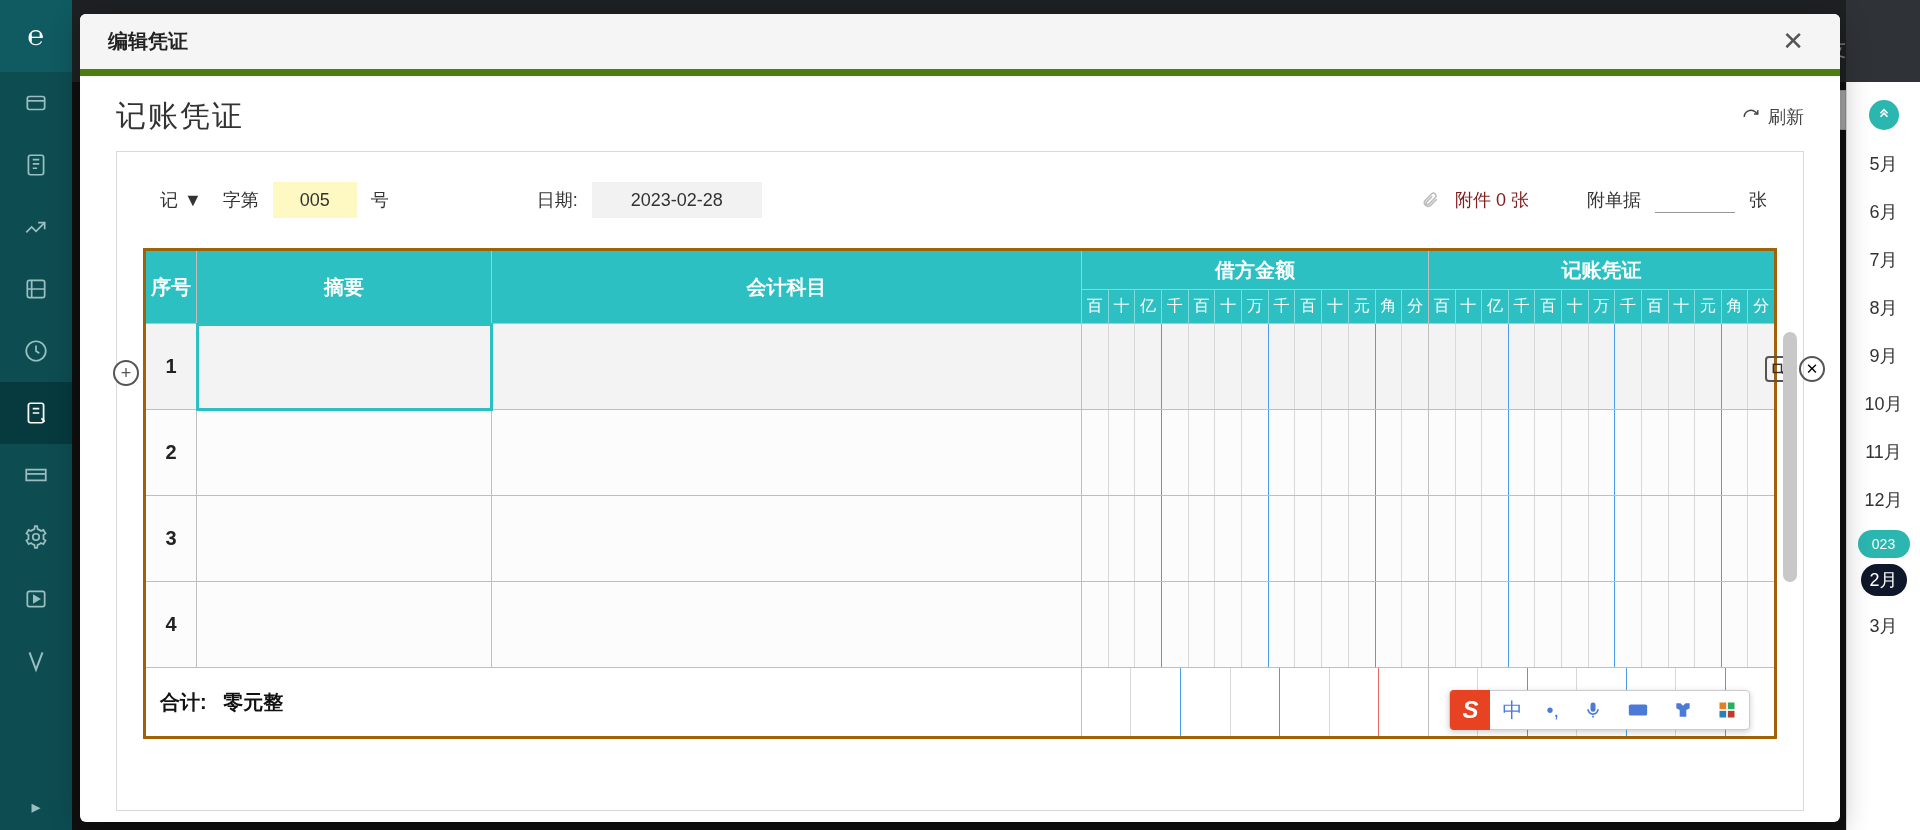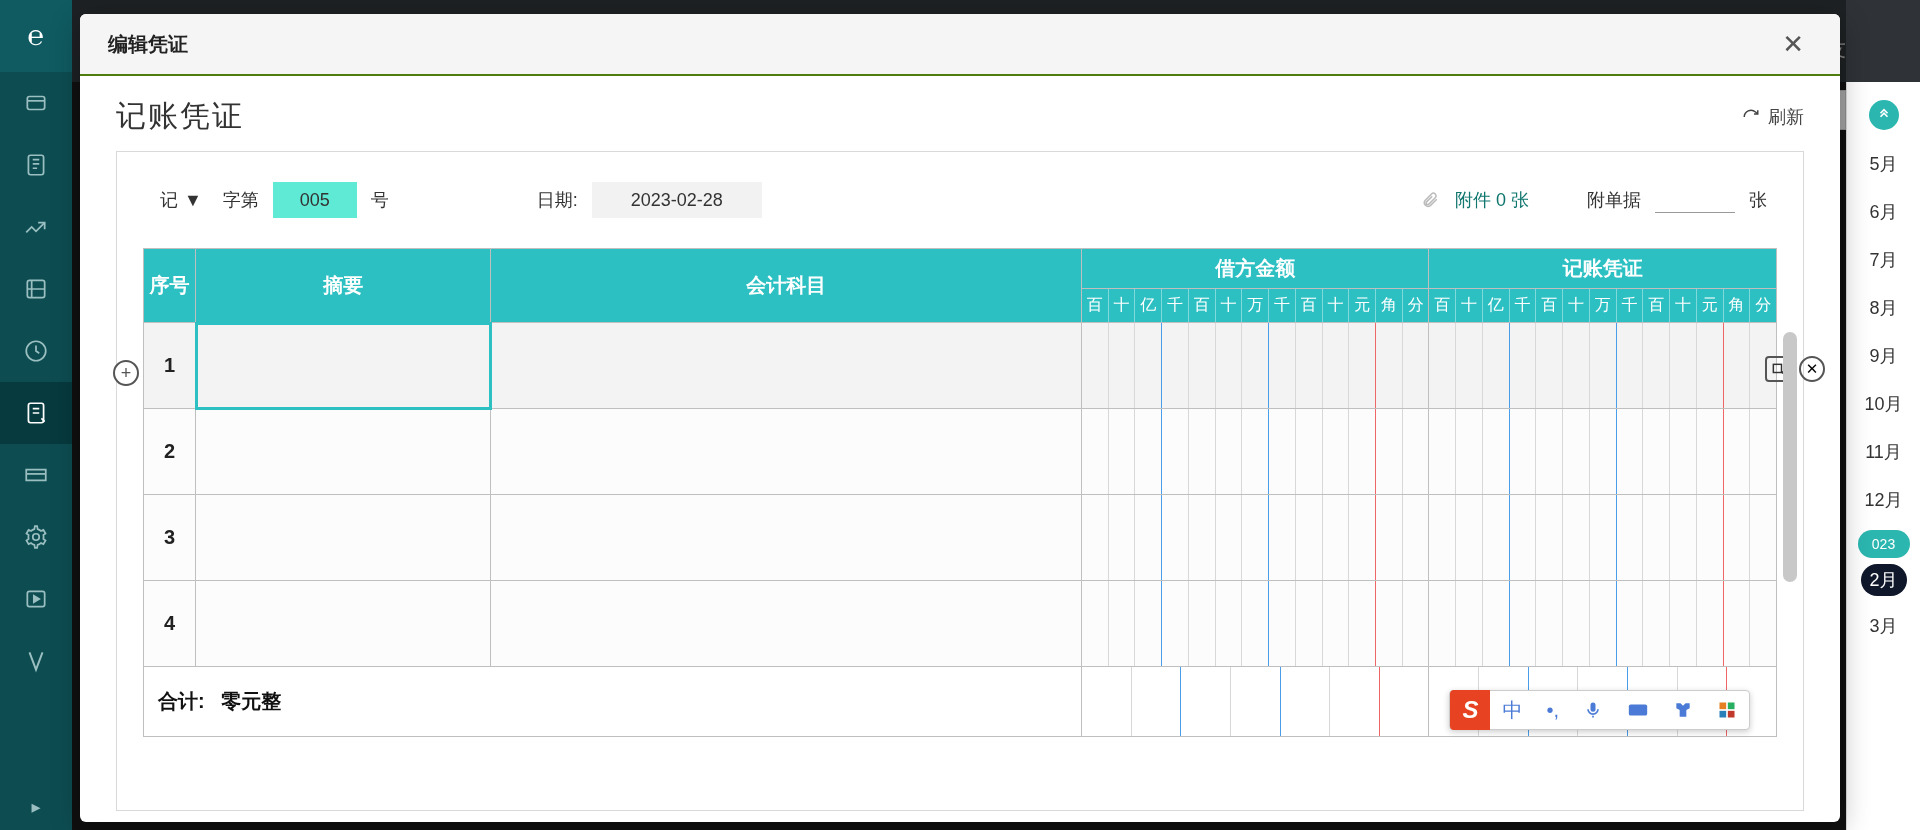--- a/index.html
+++ b/index.html
@@ -26,49 +26,49 @@
 .bg-date { position:absolute; right:74px; top:90px; width:100px; height:40px; background:#fff; border:1px solid #ddd; display:flex; align-items:center; padding-left:8px; color:#333; font-size:16px; z-index:2;}
 .bg-close-x { position:absolute; right:180px; top:90px; width:44px; height:40px; background:#fff; border:1px solid #ddd; display:flex; align-items:center; justify-content:center; font-size:22px; color:#555; z-index:2;}
 .bg-sq { position:absolute; right:228px; top:90px; width:44px; height:40px; background:#fff; border:1px solid #ddd; z-index:2;}
 .bg-you { position:absolute; right:74px; top:36px; color:#ccc; font-size:20px; z-index:2; }
 
 
 .overlay { position:absolute; left:72px; top:0; right:74px; height:830px; background:rgba(0,0,0,0.35); z-index:5;}
 
 
 .modal { position:absolute; left:80px; top:14px; width:1760px; height:808px; background:#fff; border-radius:6px; box-shadow:0 8px 30px rgba(0,0,0,0.3); z-index:10; display:flex; flex-direction:column; overflow:hidden;}
-.modal-header { height:62px; background:#f5f5f5; border-bottom:2px solid #4d7c0f; display:flex; align-items:center; padding:0 28px; }
+.modal-header { height:62px; background:#f5f5f5; border-bottom:7px solid #4d7c0f; display:flex; align-items:center; padding:0 28px; }
 .modal-header .title { font-size:20px; font-weight:600; color:#222; }
 .modal-header .close { margin-left:auto; font-size:26px; color:#555; cursor:pointer; padding:4px 8px;}
 
 .modal-body { flex:1; padding:20px 36px 16px; overflow:hidden; position:relative;}
 
 .doc-head { display:flex; align-items:center; margin-bottom:14px; }
 .doc-title { font-size:30px; color:#333; letter-spacing:2px; }
 .refresh { margin-left:auto; display:flex; align-items:center; gap:8px; color:#444; font-size:18px; cursor:pointer;}
 .refresh svg { width:18px; height:18px; }
 
 .doc-frame { border:1px solid #d9d9d9; padding:30px 26px 0; position:relative; height:660px; }
 
 .meta-row { display:flex; align-items:center; gap:14px; font-size:18px; color:#333; margin-bottom:30px; padding:0 10px;}
 .meta-row .sel { display:flex; align-items:center; gap:6px; border:1px solid transparent; padding:4px 6px;}
-.meta-row .small-input { width:84px; height:36px; background:#5eead4; border:none; text-align:center; font-size:18px; color:#333; }
+.meta-row .small-input { width:84px; height:36px; background:#fef9c3; border:none; text-align:center; font-size:18px; color:#333; }
 .meta-row .date-input { width:170px; height:36px; background:#f2f2f2; border:none; text-align:center; font-size:18px; color:#333; }
 .meta-row .spacer { flex:1; }
-.meta-row .attach { color:#0f766e; display:flex; align-items:center; gap:16px; }
+.meta-row .attach { color:#7f1d1d; display:flex; align-items:center; gap:16px; }
 .meta-row .underline-input { border:none; border-bottom:1px solid #999; width:80px; font-size:18px; padding:2px 4px; outline:none; }
 
 
 .vtable-wrap { position:relative; }
 .add-circle { position:absolute; left:-30px; top:112px; width:26px; height:26px; border:2px solid #555; border-radius:50%; display:flex; align-items:center; justify-content:center; font-size:18px; color:#555; cursor:pointer; background:#fff;}
 .row-tools { position:absolute; right:-48px; top:108px; display:flex; gap:8px; }
 .row-tools .tool { width:26px; height:26px; border:2px solid #555; border-radius:4px; display:flex; align-items:center; justify-content:center; font-size:15px; cursor:pointer;}
 .row-tools .tool.round{ border-radius:50%; }
 
-.vtable { border:1px solid #a16207; border-collapse:collapse; width:100%; table-layout:fixed; }
+.vtable { border:3px solid #a16207; border-collapse:collapse; width:100%; table-layout:fixed; }
 .vtable th, .vtable td { border:1px solid #bfbfbf; }
 .vtable thead th { background:#2cc0c3; color:#fff; font-weight:600; font-size:20px; }
 .vtable thead .top th { height:40px; }
 .vtable thead .units th { height:34px; font-size:16px; font-weight:500; padding:0; }
 
 .col-idx { width:46px; }
 .col-sum { width:260px; }
 .col-acc { width:520px; }
 .col-amt { width:306px; }
 

